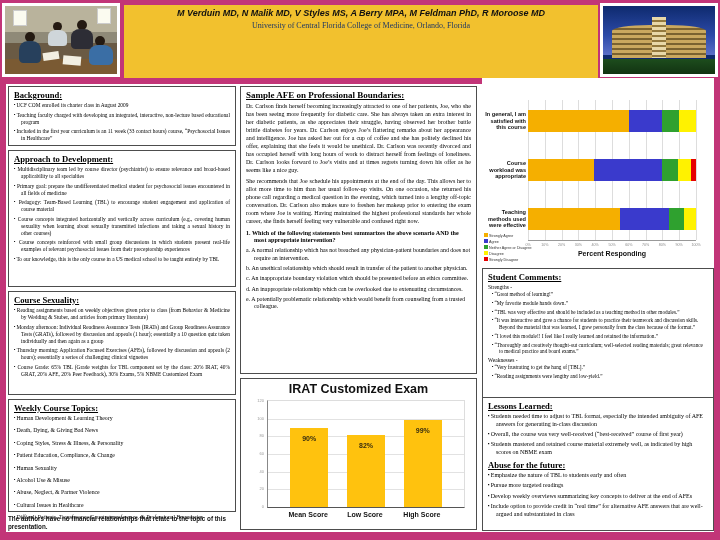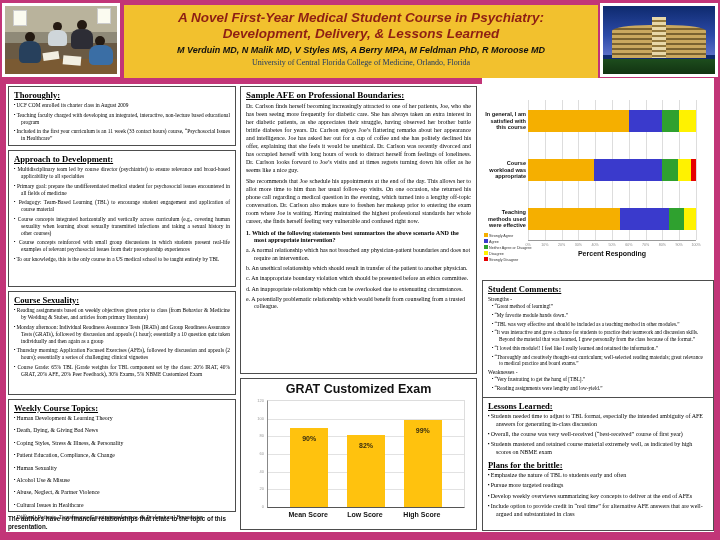--- a/index.html
+++ b/index.html
@@ -97,39 +97,35 @@
       <div class="head" style="left:72px;top:14px;width:10px;height:10px;"></div>
       <div class="shirt" style="left:66px;top:23px;width:22px;height:20px;background:#2d2d35;"></div>
       <div class="head" style="left:90px;top:30px;width:10px;height:10px;"></div>
       <div class="shirt" style="left:84px;top:39px;width:24px;height:20px;background:#3a6ea5;"></div>
       <div class="paper" style="left:38px;top:46px;width:16px;height:8px;transform:rotate(-8deg);"></div>
       <div class="paper" style="left:58px;top:50px;width:18px;height:9px;transform:rotate(5deg);"></div>
     </div>
   </div>
 
   <div class="title-band">
-    <div class="poster-title">
-      <span>A Novel First-Year Medical Student Course in Psychiatry:</span><br>
-      <span>Development, Delivery, &amp; Lessons Learned</span>
-    </div>
     <div class="authors">M Verduin MD, N Malik MD, V Styles MS, A Berry MPA, M Feldman PhD, R Moroose MD</div>
     <div class="institution">University of Central Florida College of Medicine, Orlando, Florida</div>
   </div>
 
   <div class="photo photo-right">
     <div class="photo-inner" style="background:#0e2a6e;">
       <div class="building-sky"></div>
       <div class="building-body"></div>
       <div class="building-tower"></div>
       <div class="building-lawn"></div>
     </div>
   </div>
 
   <section class="box" style="left:8px;top:86px;width:228px;height:60px;">
-    <h2>Thoroughly:</h2>
+    <h2>Background:</h2>
     <div class="sz54">
         <div class="bl">UCF COM enrolled its charter class in August 2009</div>
         <div class="bl">Teaching faculty charged with developing an integrated, interactive, non-lecture based educational program</div>
         <div class="bl">Included in the first year curriculum is an 11 week (33 contact hours) course, “Psychosocial Issues in Healthcare”</div>
       </div>
   </section>
 
   <section class="box" style="left:8px;top:150px;width:228px;height:137px;">
     <h2>Approach to Development:</h2>
     <div class="sz54">
@@ -177,21 +173,21 @@
     <div>
         <div class="opt">a. A normal relationship which has not breached any physician-patient boundaries and does not require an intervention.</div>
         <div class="opt">b. An unethical relationship which should result in transfer of the patient to another physician.</div>
         <div class="opt">c. An inappropriate boundary violation which should be presented before an ethics committee.</div>
         <div class="opt">d. An inappropriate relationship which can be overlooked due to extenuating circumstances.</div>
         <div class="opt">e. A potentially problematic relationship which would benefit from counseling from a trusted colleague.</div>
       </div>
   </section>
 
   <section class="box nbme" style="left:240px;top:378px;width:237px;height:152px;">
-    <div class="nbme-title">GRAT Customized Exam</div>
+    <div class="nbme-title">IRAT Customized Exam</div>
     <div id="nbme-plot">
         <div class="hgrid" style="top: 88.3333px;"></div>
         <div class="hgrid" style="top: 70.6667px;"></div>
         <div class="hgrid" style="top: 53px;"></div>
         <div class="hgrid" style="top: 35.3333px;"></div>
         <div class="hgrid" style="top: 17.6667px;"></div>
         <div class="nbar" style="left: 22.16px; height: 79.5px; background: rgb(255, 194, 14);">
           <span>90%</span>
         </div>
         <div class="nbar" style="left: 79px; height: 72.4333px; background: rgb(255, 194, 14);">
@@ -271,21 +267,21 @@
     <div id="eval-legend">
         <div><i style="background: rgb(245, 175, 0);"></i>Strongly Agree</div>
         <div><i style="background: rgb(58, 58, 204);"></i>Agree</div>
         <div><i style="background: rgb(47, 161, 47);"></i>Neither Agree or Disagree</div>
         <div><i style="background: rgb(255, 242, 0);"></i>Disagree</div>
         <div><i style="background: rgb(230, 0, 0);"></i>Strongly Disagree</div>
       </div>
     <div class="eval-xlabel">Percent Responding</div>
   </section>
 
-  <section class="box" style="left:482px;top:280px;width:232px;height:152px;">
+  <section class="box" style="left:482px;top:268px;width:232px;height:152px;">
     <h2>Student Comments:</h2>
     <div class="cm-label">Strengths -</div>
     <div>
         <div class="cm">“Great method of learning!”</div>
         <div class="cm">“My favorite module hands down.”</div>
         <div class="cm">“TBL was very effective and should be included as a teaching method in other modules.”</div>
         <div class="cm">“It was interactive and gave a chance for students to practice their teamwork and discussion skills.  Beyond the material that was learned, I grew personally from the class because of the format.”</div>
         <div class="cm">“I loved this module!! I feel like I really learned and retained the information.”</div>
         <div class="cm">“Thoroughly and creatively thought-out curriculum; well-selected reading materials; great relevance to medical practice and board exams.”</div>
       </div>
@@ -296,21 +292,21 @@
       </div>
   </section>
 
   <section class="box" style="left:482px;top:397px;width:232px;height:134px;">
     <h2>Lessons Learned:</h2>
     <div>
         <div class="ls">Students needed time to adjust to TBL format, especially the intended ambiguity of AFE answers for generating in-class discussion</div>
         <div class="ls">Overall, the course was very well-received (“best-received” course of first year)</div>
         <div class="ls">Students mastered and retained course material extremely well, as indicated by high scores on NBME exam</div>
       </div>
-    <h2 style="margin-top:3px;">Plans for the brittle:</h2>
+    <h2 style="margin-top:3px;">Abuse for the future:</h2>
     <div>
         <div class="ls">Emphasize the nature of TBL to students early and often</div>
         <div class="ls">Pursue more targeted readings</div>
         <div class="ls">Develop weekly overviews summarizing key concepts to deliver at the end of AFEs</div>
         <div class="ls">Include option to provide credit in “real time” for alternative AFE answers that are well-argued and substantiated in class</div>
       </div>
   </section>
 </div>
 
 </body></html>

